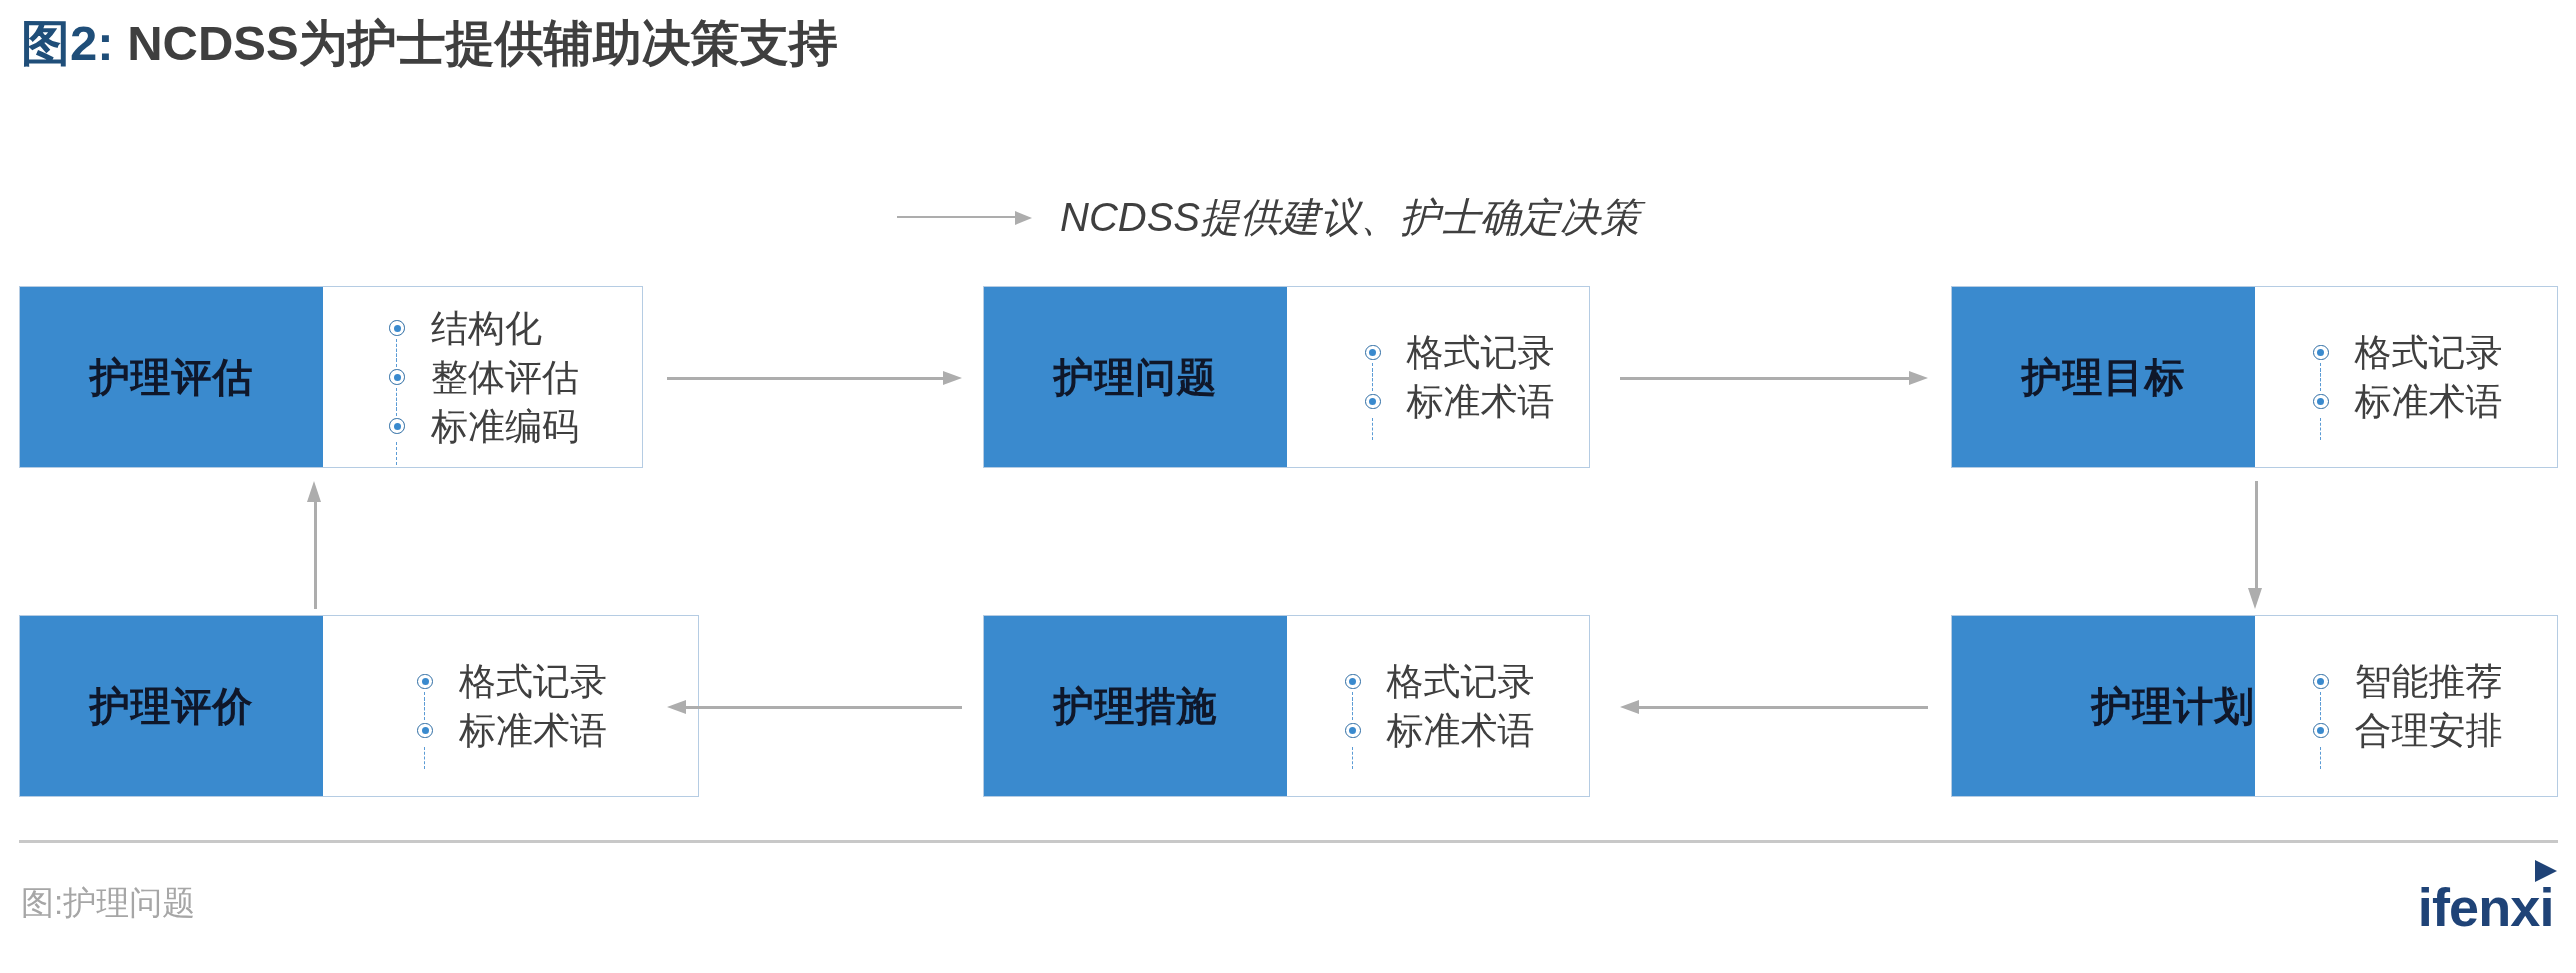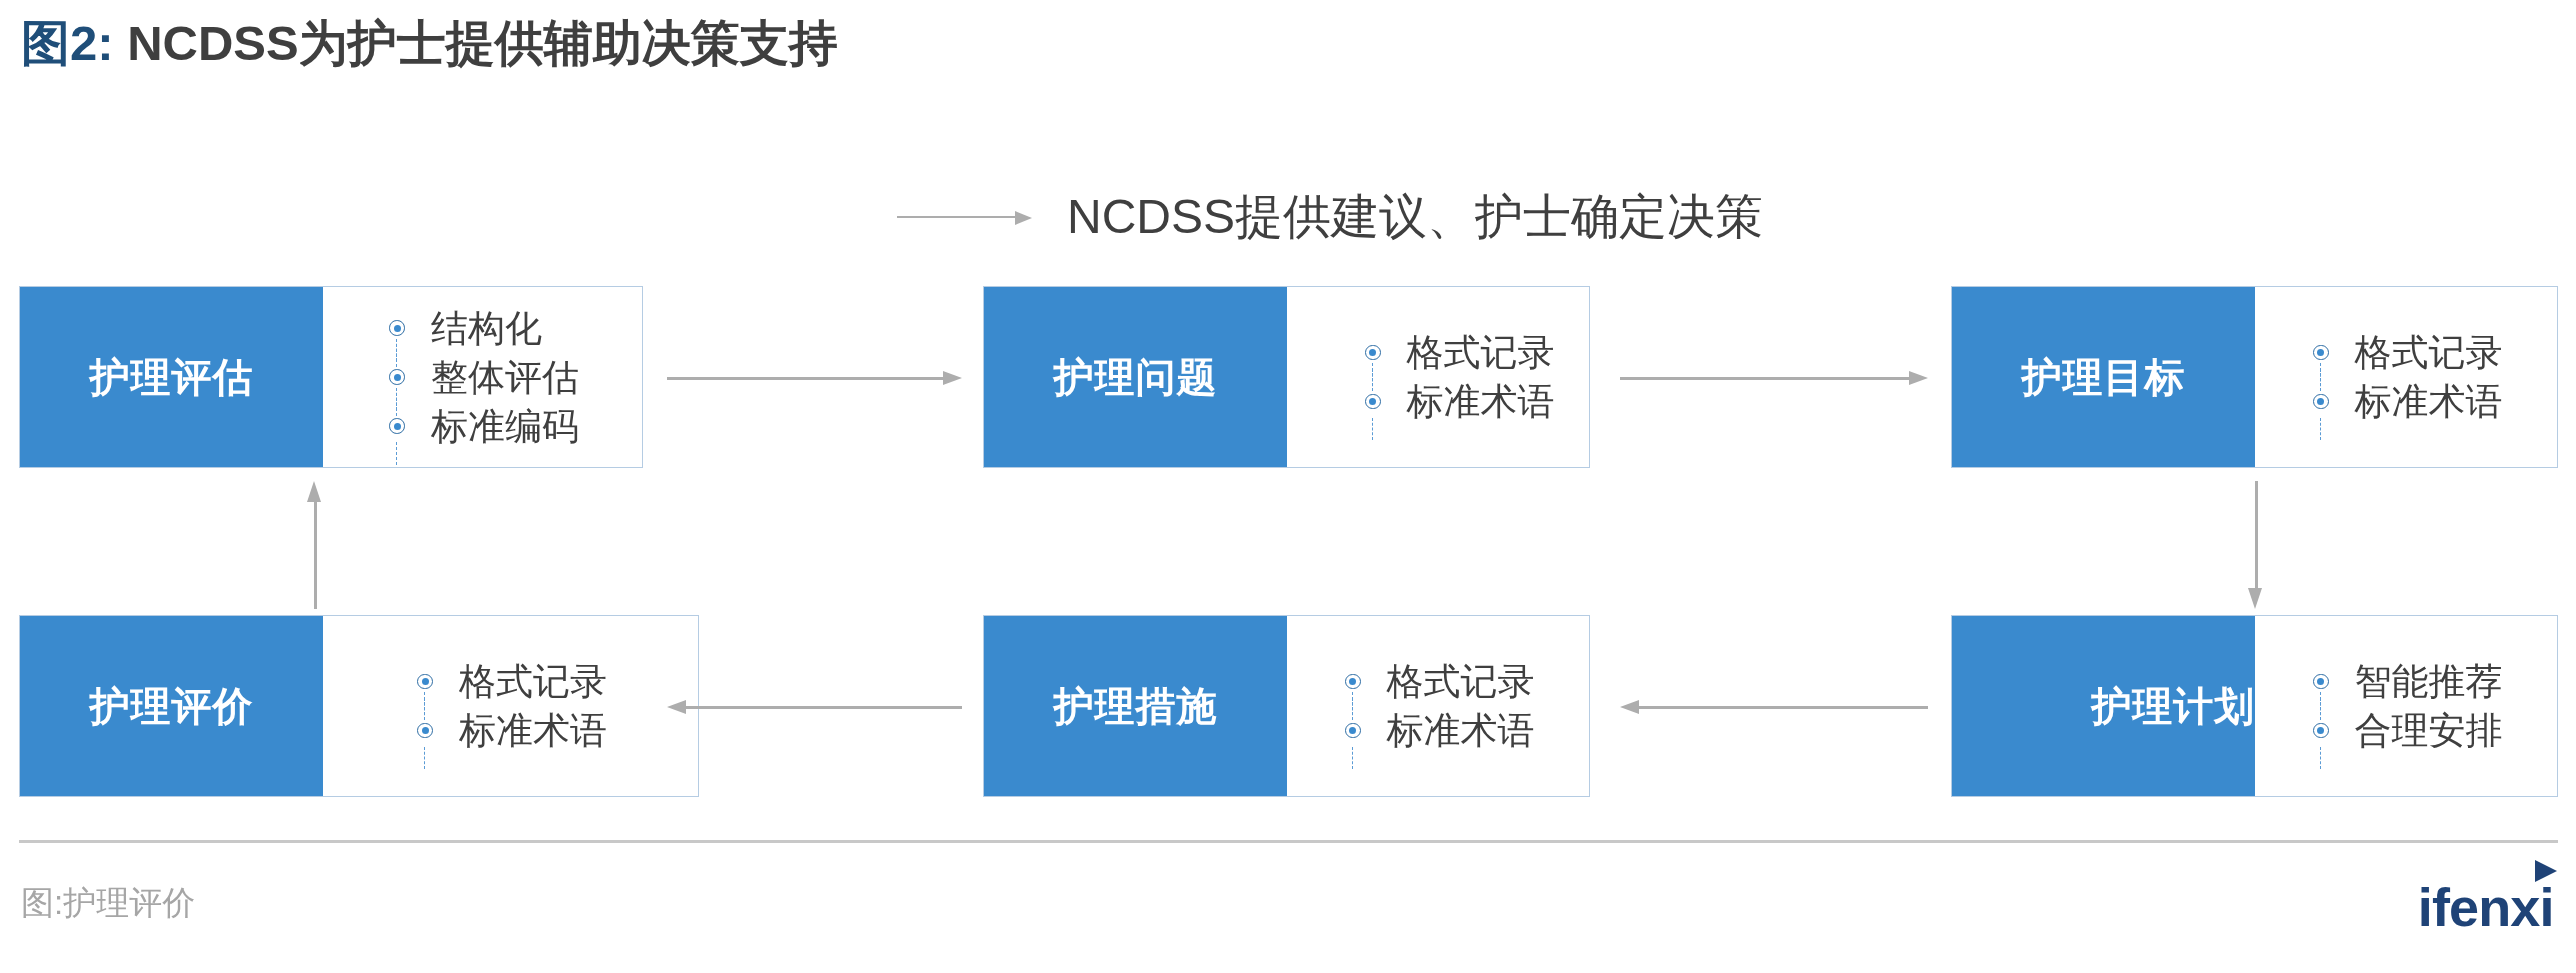--- a/index.html
+++ b/index.html
@@ -60,45 +60,46 @@
   #legend .legend-arrow .head {
     position: absolute;
     right: 0;
     top: 0;
     width: 0; height: 0;
     border-top: 7px solid transparent;
     border-bottom: 7px solid transparent;
     border-left: 17.3px solid #ADADAD;
   }
   #legend .legend-caption {
-    margin-left: 35px;
-    font-size: 48px;
+    margin-left: 28px;
+    font-size: 40px;
     color: #3F3F3F;
     white-space: nowrap;
     line-height: 1;
+    font-style: italic;
   }
 
   
   .node-box {
     position: absolute;
     display: flex;
     box-sizing: border-box;
     border: 0.9px solid #B5CCE3;
     background: #ffffff;
     height: 182px;
   }
   .node-box .node-head {
     flex: none;
     background: #3A8ACE;
     display: flex;
     align-items: center;
     justify-content: center;
   }
   .node-box .node-head-label {
-    color: #ffffff;
+    color: #0f172a;
     font-size: 40px;
     font-weight: 700;
     white-space: nowrap;
     letter-spacing: 0.9px;
   }
   .node-box .node-body {
     flex: 1 1 auto;
     display: flex;
     align-items: center;
     justify-content: center;
@@ -454,21 +455,21 @@
       <span class="head"></span>
   </div>
 
   <div class="v-arrow up" style="left:307px; top:481px; height:128px;">
     <span class="shaft"></span>
       <span class="head"></span>
   </div>
 
   <div id="footer-rule"></div>
 
-  <div id="footer-source">图:护理评价</div>
+  <div id="footer-source">图:护理问题</div>
 
   <div id="brand-logo">
     <span class="logo-wordmark">ifenxi</span>
     <span class="logo-arrow"></span>
   </div>
 
 </div>
 
 
 </body></html>

